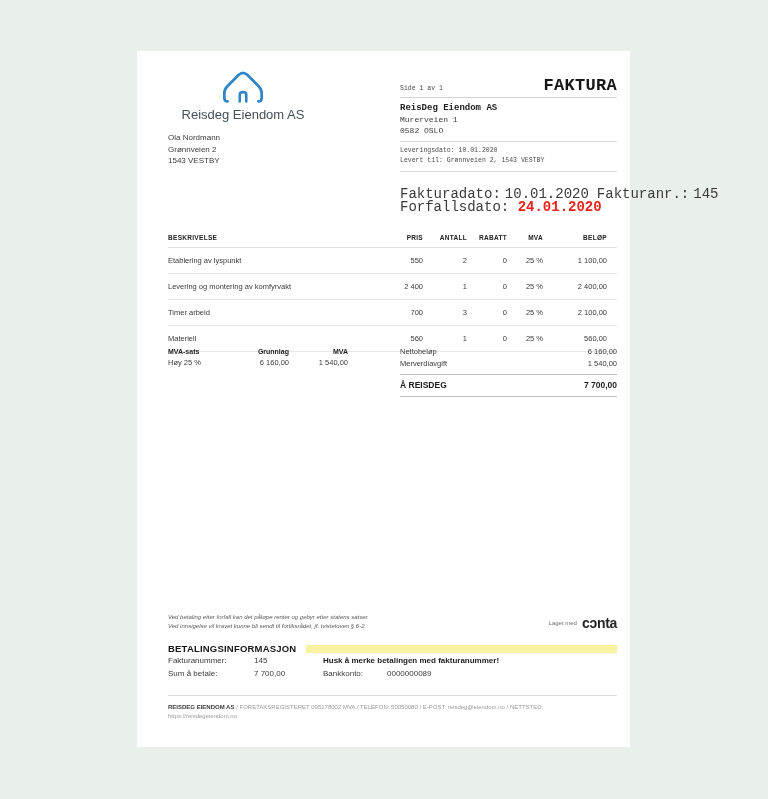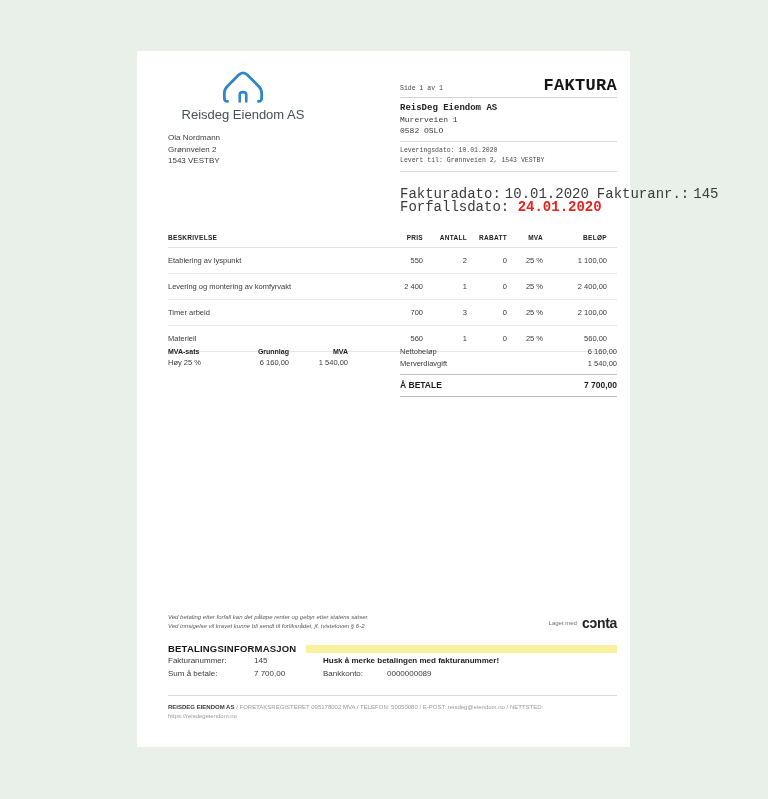--- a/index.html
+++ b/index.html
@@ -212,21 +212,21 @@
     <div class="totals-block">
       <div class="tot-row">
         <span>Nettobeløp</span>
         <span>6 160,00</span>
       </div>
       <div class="tot-row">
         <span>Merverdiavgift</span>
         <span>1 540,00</span>
       </div>
       <div class="tot-final">
-        <span>Å BETALE</span>
+        <span>Å REISDEG</span>
         <span>7 700,00</span>
       </div>
     </div>
   </div>
 
   <div class="notes-row">
     <div class="notes">
       <div>Ved betaling etter forfall kan det påløpe renter og gebyr etter statens satser.</div>
       <div>Ved innsigelse vil kravet kunne bli sendt til forliksrådet, jf. tvisteloven § 6-2</div>
     </div>

